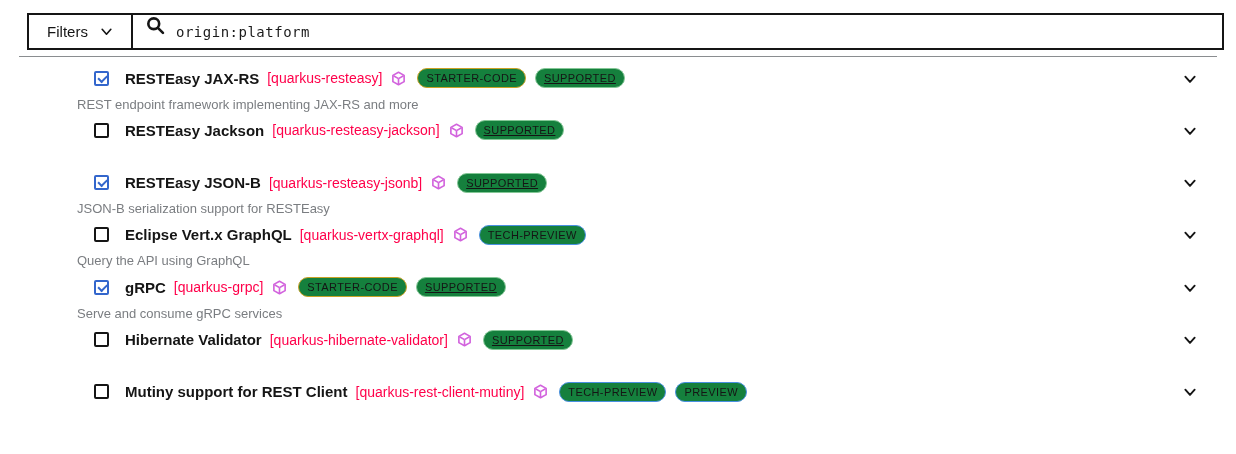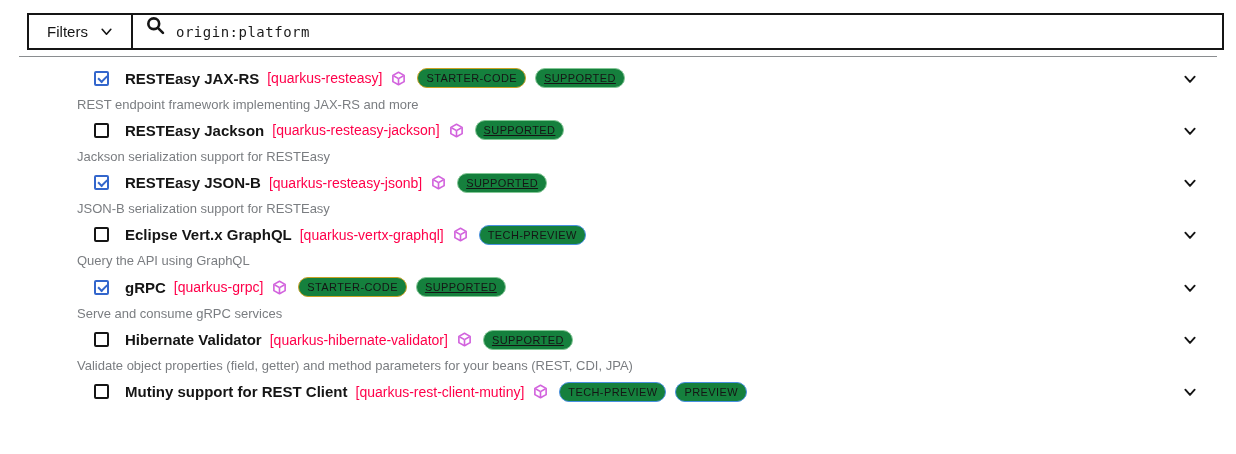--- a/index.html
+++ b/index.html
@@ -139,21 +139,20 @@
       </span>
       <span class="badges">
             <span class="badge badge-supported">SUPPORTED</span>
           </span>
       <button class="expand">
         <svg width="14" height="14" viewBox="0 0 24 24" fill="none" stroke="#151515" stroke-width="3.2" stroke-linecap="round" stroke-linejoin="round">
               <polyline points="4,8 12,17 20,8"></polyline>
             </svg>
       </button>
     </div>
-    <div class="desc">Jackson serialization support for RESTEasy</div>
   </div>
 
   <div class="ext">
     <div class="line1">
       <span class="cb checked" role="checkbox" aria-checked="true"></span>
       <span class="ext-name">RESTEasy JSON-B</span>
       <span class="artifact">[quarkus-resteasy-jsonb]</span>
       <span class="cube-icon" style="display:flex;">
         <svg width="15" height="15" viewBox="0 0 24 24" fill="none" stroke="#d263dd" stroke-width="2.6" stroke-linejoin="round">
           <polygon points="12,2 21,7 21,17 12,22 3,17 3,7"></polygon>
@@ -240,21 +239,20 @@
       </span>
       <span class="badges">
             <span class="badge badge-supported">SUPPORTED</span>
           </span>
       <button class="expand">
         <svg width="14" height="14" viewBox="0 0 24 24" fill="none" stroke="#151515" stroke-width="3.2" stroke-linecap="round" stroke-linejoin="round">
               <polyline points="4,8 12,17 20,8"></polyline>
             </svg>
       </button>
     </div>
-    <div class="desc">Validate object properties (field, getter) and method parameters for your beans (REST, CDI, JPA)</div>
   </div>
 
   <div class="ext">
     <div class="line1">
       <span class="cb" role="checkbox" aria-checked="false"></span>
       <span class="ext-name">Mutiny support for REST Client</span>
       <span class="artifact">[quarkus-rest-client-mutiny]</span>
       <span class="cube-icon" style="display:flex;">
         <svg width="15" height="15" viewBox="0 0 24 24" fill="none" stroke="#d263dd" stroke-width="2.6" stroke-linejoin="round">
           <polygon points="12,2 21,7 21,17 12,22 3,17 3,7"></polygon>

